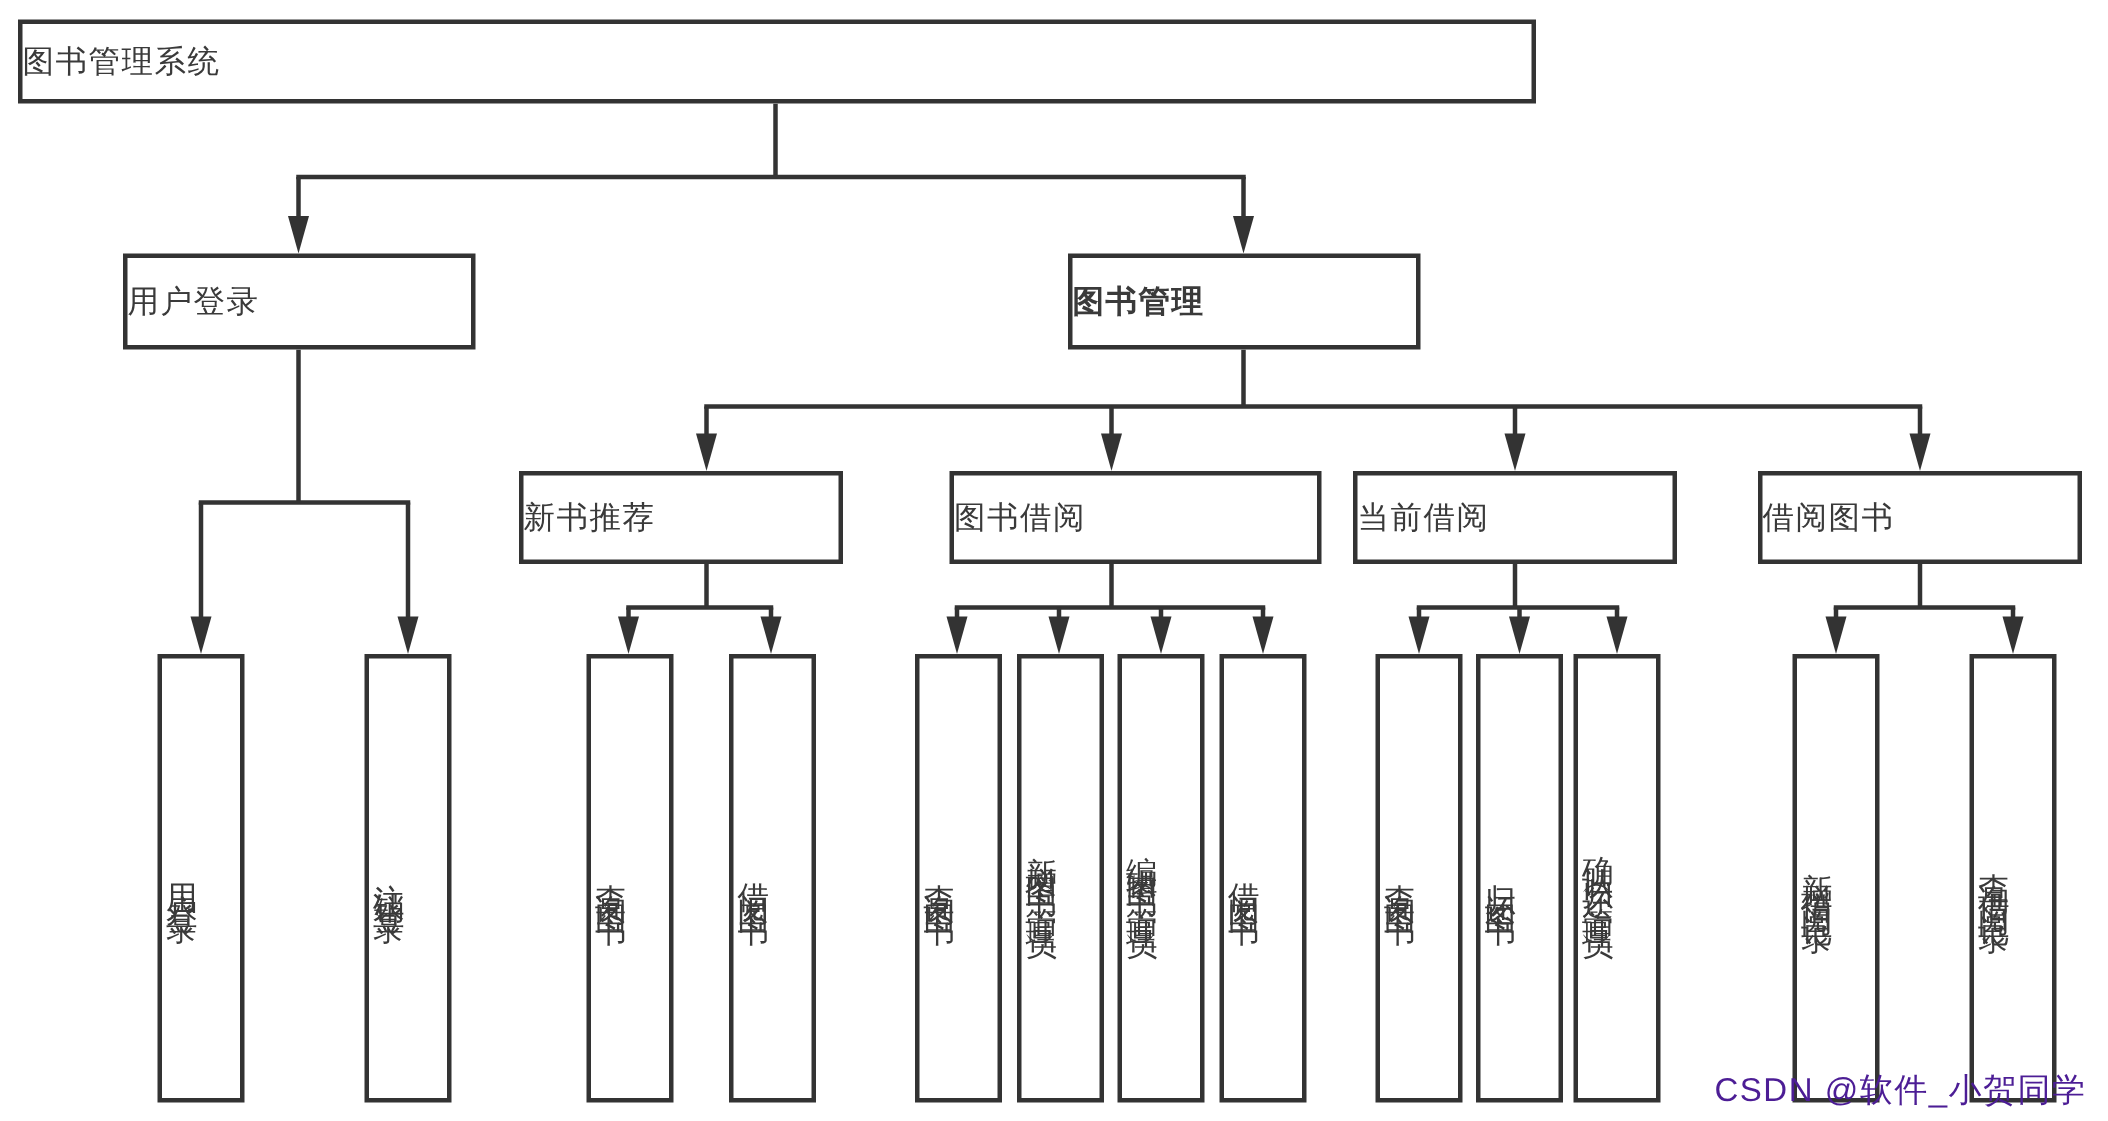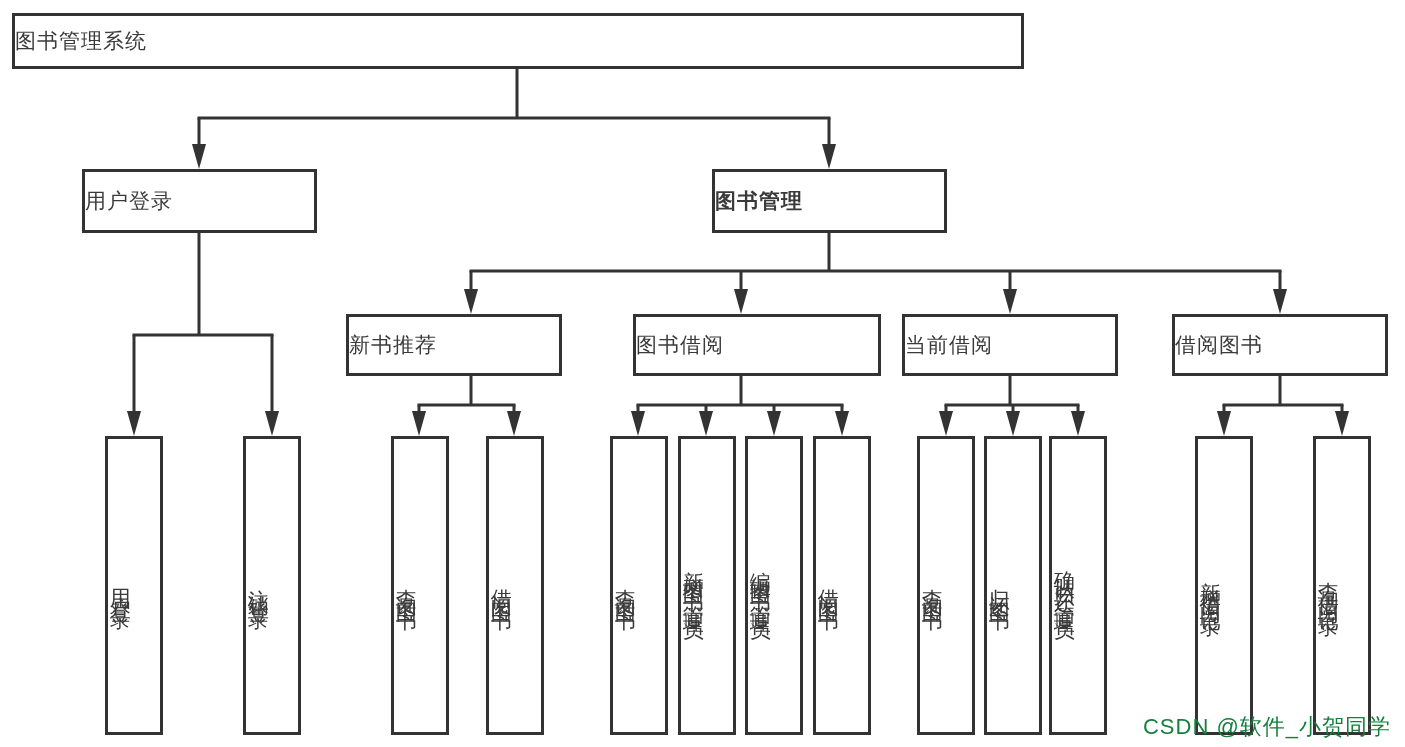--- a/index.html
+++ b/index.html
@@ -41,21 +41,21 @@
     text-orientation: mixed;
     letter-spacing: 7px;
     line-height: 1.15;
     white-space: nowrap;
   }
   .watermark {
     position: absolute;
     right: 14px;
     bottom: 5px;
     font-size: 22px;
-    color: #15803d;
+    color: #4c1d95;
     letter-spacing: 1px;
     white-space: nowrap;
   }
 </style>
 </head>
 <body>
 
 <div class="stage">
 
   <svg class="connectors" viewBox="0 0 1405 747" xmlns="http://www.w3.org/2000/svg">

